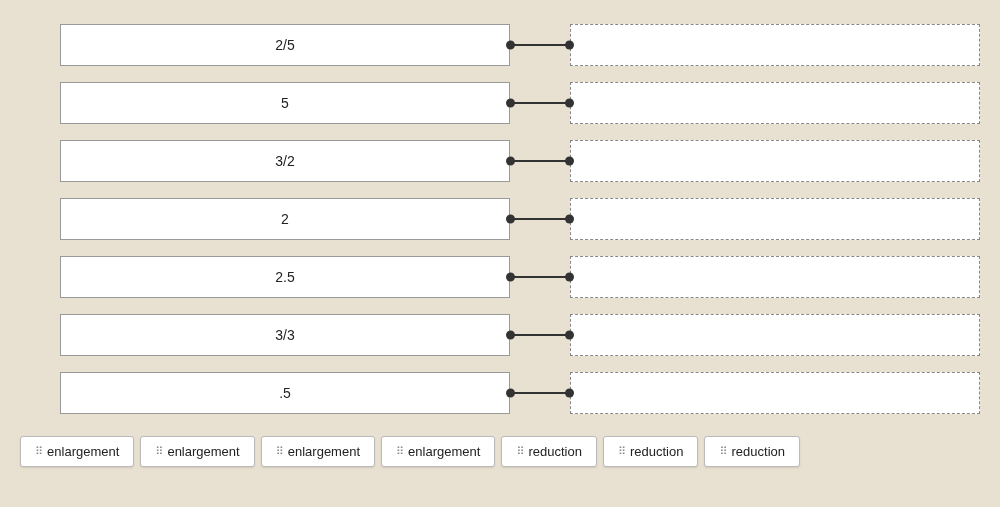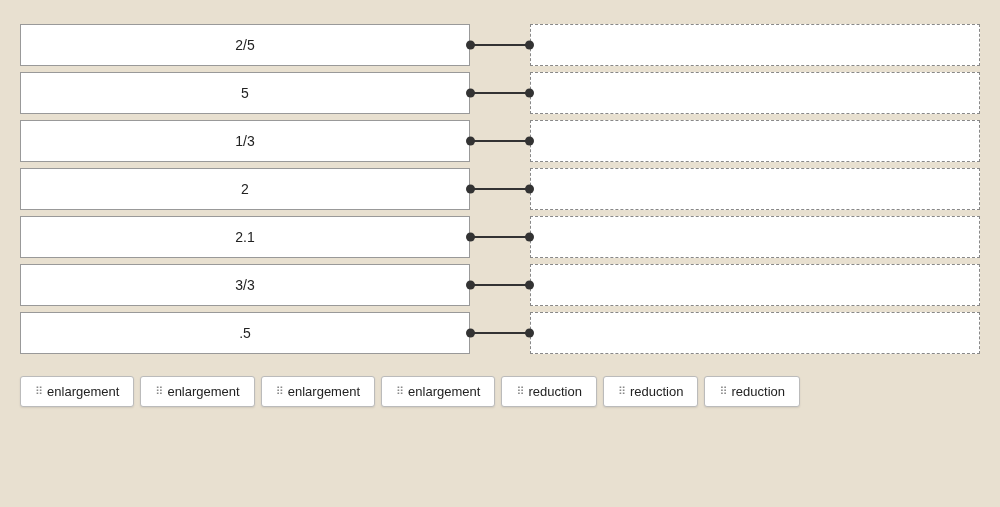--- a/index.html
+++ b/index.html
@@ -34,22 +34,23 @@
 
     .main-container {
       display: flex;
       flex-direction: column;
       gap: 0;
     }
 
     .rows-area {
       display: flex;
       flex-direction: column;
-      gap: 2px;
+      gap: 12px;
       margin-bottom: 12px;
+      margin-left: 40px;
     }
 
     .match-row {
       display: flex;
       align-items: center;
       height: 46px;
     }
 
     .left-box {
       width: 450px;
@@ -166,21 +167,21 @@
     <div class="connector">
       <div class="connector-line">
         <div class="connector-dot-left"></div>
         <div class="connector-dot-right"></div>
       </div>
     </div>
     <div class="right-box"></div>
   </div>
       <div class="match-row">
     <div class="left-box">
-      <span>1/3</span>
+      <span>3/2</span>
     </div>
     <div class="connector">
       <div class="connector-line">
         <div class="connector-dot-left"></div>
         <div class="connector-dot-right"></div>
       </div>
     </div>
     <div class="right-box"></div>
   </div>
       <div class="match-row">
@@ -190,21 +191,21 @@
     <div class="connector">
       <div class="connector-line">
         <div class="connector-dot-left"></div>
         <div class="connector-dot-right"></div>
       </div>
     </div>
     <div class="right-box"></div>
   </div>
       <div class="match-row">
     <div class="left-box">
-      <span>2.1</span>
+      <span>2.5</span>
     </div>
     <div class="connector">
       <div class="connector-line">
         <div class="connector-dot-left"></div>
         <div class="connector-dot-right"></div>
       </div>
     </div>
     <div class="right-box"></div>
   </div>
       <div class="match-row">

